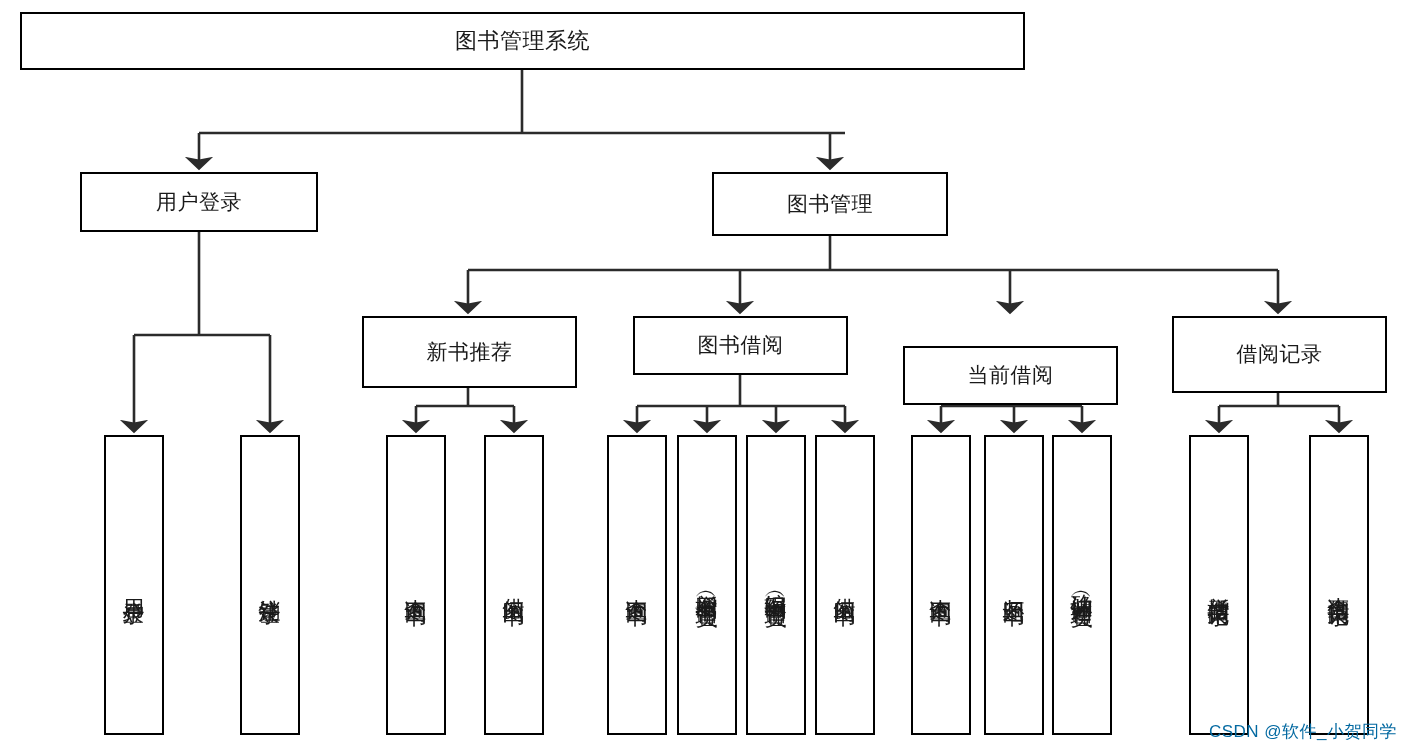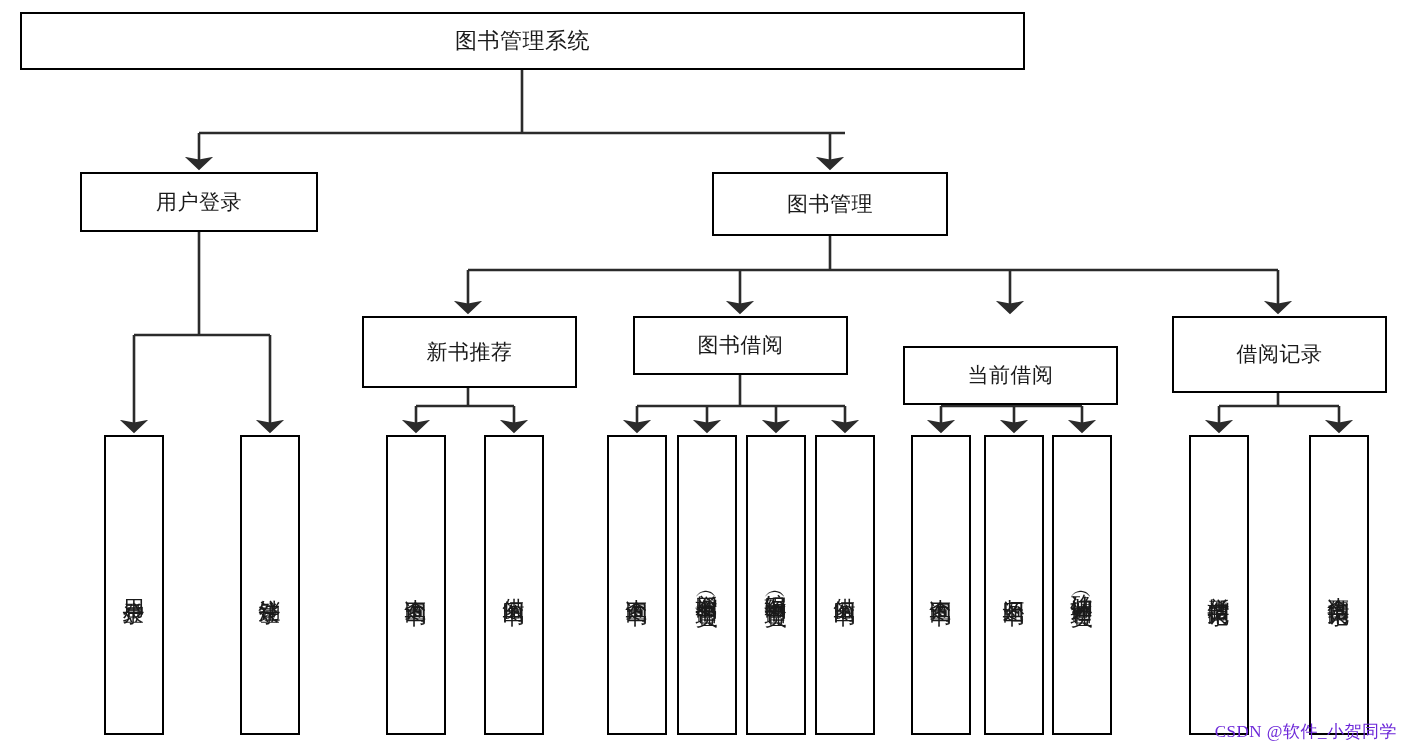--- a/index.html
+++ b/index.html
@@ -63,25 +63,24 @@
     line-height: 1.05;
     letter-spacing: 2px;
     white-space: nowrap;
     max-height: 100%;
   }
   #watermark {
     position: absolute;
     right: 8px;
     bottom: 4px;
     font-size: 17px;
-    color: #6d28d9;
+    color: #0369a1;
     letter-spacing: 0.5px;
     white-space: nowrap;
     user-select: none;
-    font-family: Liberation Serif, serif;
   }
 </style>
 </head>
 <body>
 
 <div id="diagram-root">
 
   <svg id="edge-layer" viewBox="0 0 1405 747" width="1405" height="747" xmlns="http://www.w3.org/2000/svg">
     <defs>
       <marker id="arrowhead" markerWidth="9" markerHeight="11" refX="2.4" refY="5.5" orient="auto" markerUnits="strokeWidth">

